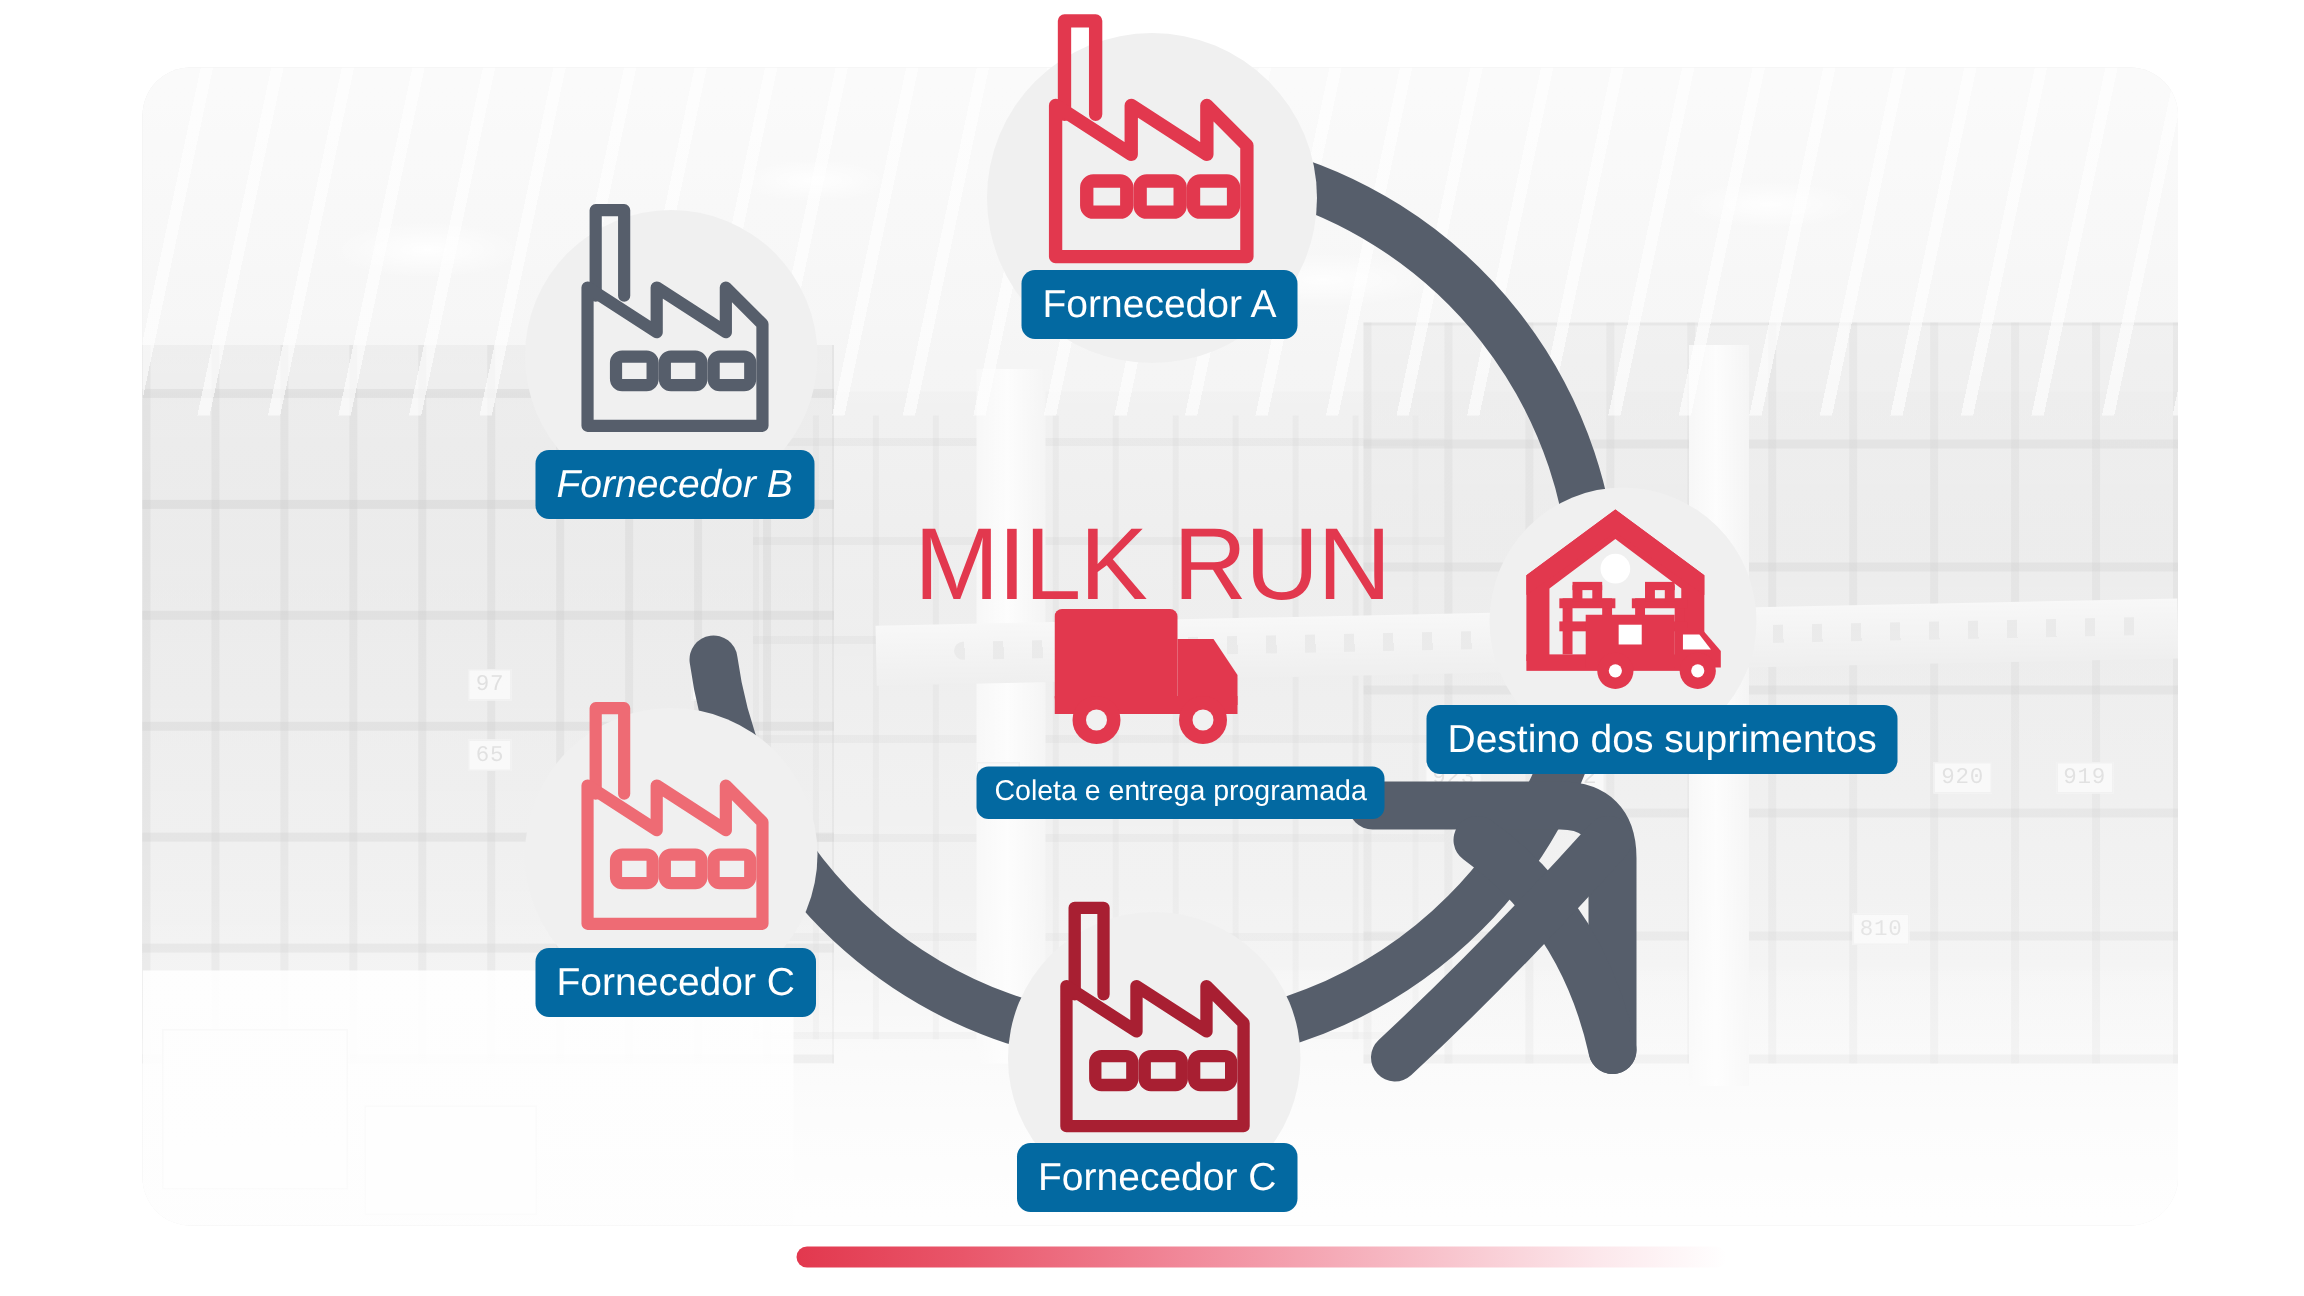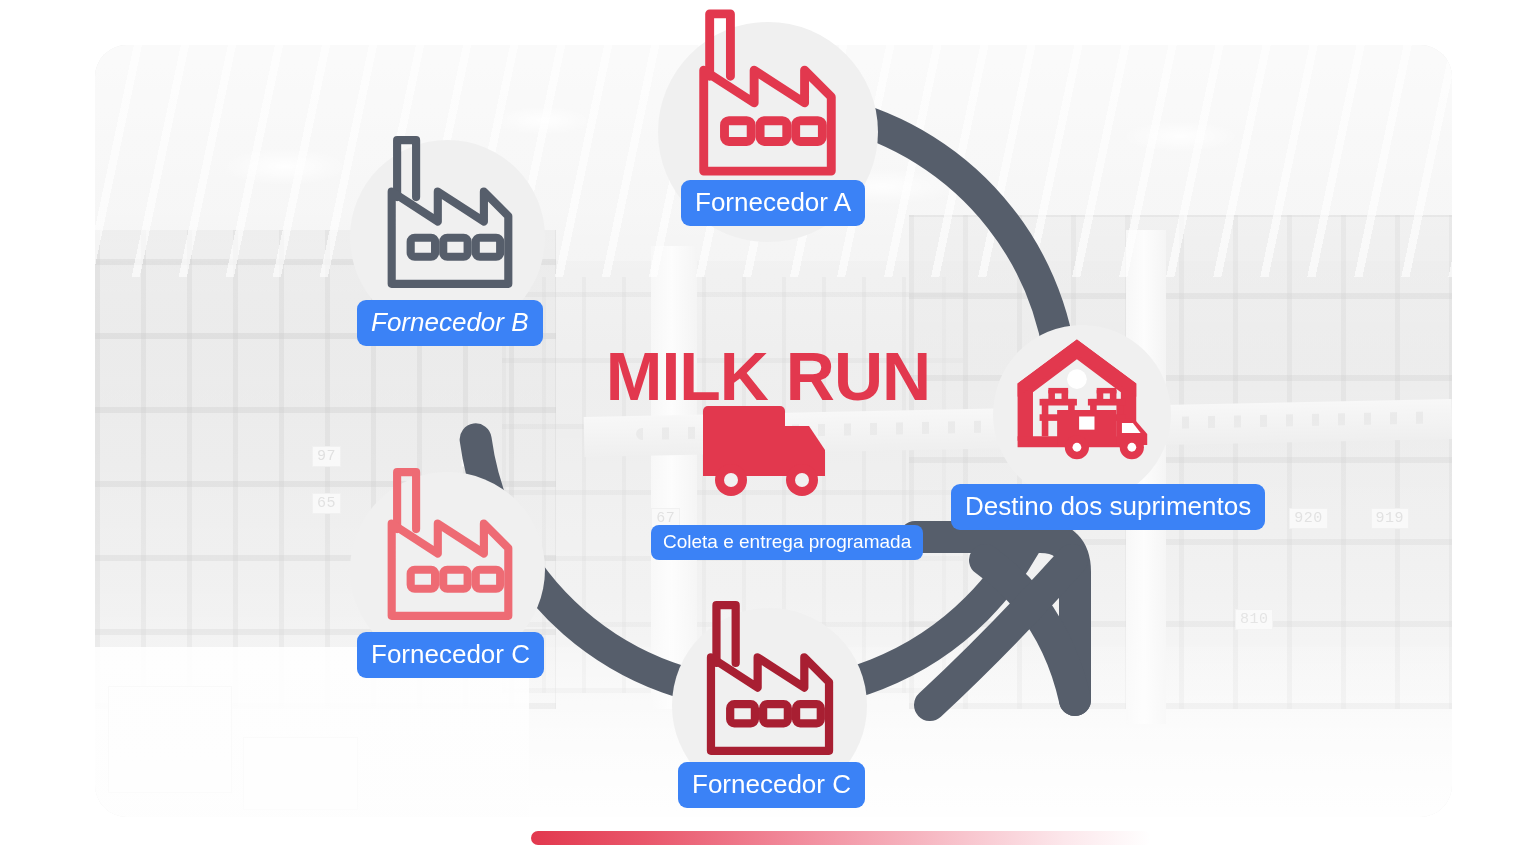--- a/index.html
+++ b/index.html
@@ -131,33 +131,33 @@
 
   
   .node{position:absolute;}
   .disc{
     position:absolute;border-radius:50%;
     background:#f0f0f0;
   }
   .nodeicon{position:absolute;}
   .pill{
     position:absolute;
-    background:#3b82f6;color:#ffffff;
+    background:#0369a1;color:#ffffff;
     border-radius:9px;
     font-size:26px;line-height:1;
     padding:9px 14px 11px;
     white-space:nowrap;
     font-weight:400;
   }
   .pill.small{font-size:19px;padding:7px 12px 9px;border-radius:8px;}
 
   
   .title{
     position:absolute;left:0;top:337px;width:1536px;text-align:center;
-    font-size:68px;font-weight:bold;color:#e2384e;
+    font-size:68px;font-weight:normal;color:#e2384e;
     letter-spacing:-1px;
   }
   .trucksvg{position:absolute;left:703px;top:404px;}
 
   
   .bar{
     position:absolute;left:531px;top:831px;width:620px;height:14px;
     border-radius:7px;
     background:linear-gradient(90deg,#e2384e 0%,#e9566a 18%,#f1899a 42%,#f7bcc6 66%,#fce7eb 86%,#ffffff 100%);
   }
@@ -292,35 +292,35 @@
         <path d="M42 68 L96 68 L96 100 L42 100 Z"></path>
         <path d="M96 76 L112 76 L124 90 L124 100 L96 100 Z"></path>
         <rect x="62" y="74" width="14" height="12" fill="#ffffff"></rect>
         <path d="M101 80 L111 80 L118 89 L101 89 Z" fill="#ffffff"></path>
         <circle cx="60" cy="102" r="11"></circle>
         <circle cx="110" cy="102" r="11"></circle>
         <circle cx="60" cy="102" r="4" fill="#ffffff"></circle>
         <circle cx="110" cy="102" r="4" fill="#ffffff"></circle>
       </g>
     </svg>
-    <div class="pill" style="left:951px;top:484px;text-align:center;">Destino dos suprimentos</div>
+    <div class="pill" style="left:951px;top:470px;text-align:center;">Destino dos suprimentos</div>
   </div>
 
   <div class="title">MILK RUN</div>
 
   <svg class="trucksvg" width="125" height="95" viewBox="0 0 125 95">
     <g fill="#E2384E">
       <rect x="0" y="2" width="82" height="64" rx="5"></rect>
       <path d="M82 22 L106 22 L122 46 L122 66 L82 66 Z"></path>
       <path d="M88 28 L102 28 L113 45 L88 45 Z" fill="#f0f0f0" opacity="0"></path>
       <rect x="0" y="60" width="122" height="12"></rect>
       <circle cx="28" cy="76" r="16"></circle>
       <circle cx="99" cy="76" r="16"></circle>
       <circle cx="28" cy="76" r="7" fill="#f1f1f1"></circle>
       <circle cx="99" cy="76" r="7" fill="#f1f1f1"></circle>
     </g>
   </svg>
 
-  <div class="pill small" style="left:651px;top:525px;">Coleta e entrega programada</div>
+  <div class="pill small" style="left:651px;top:511px;">Coleta e entrega programada</div>
 
   <div class="bar"></div>
 
 </div>
 
 </body></html>

